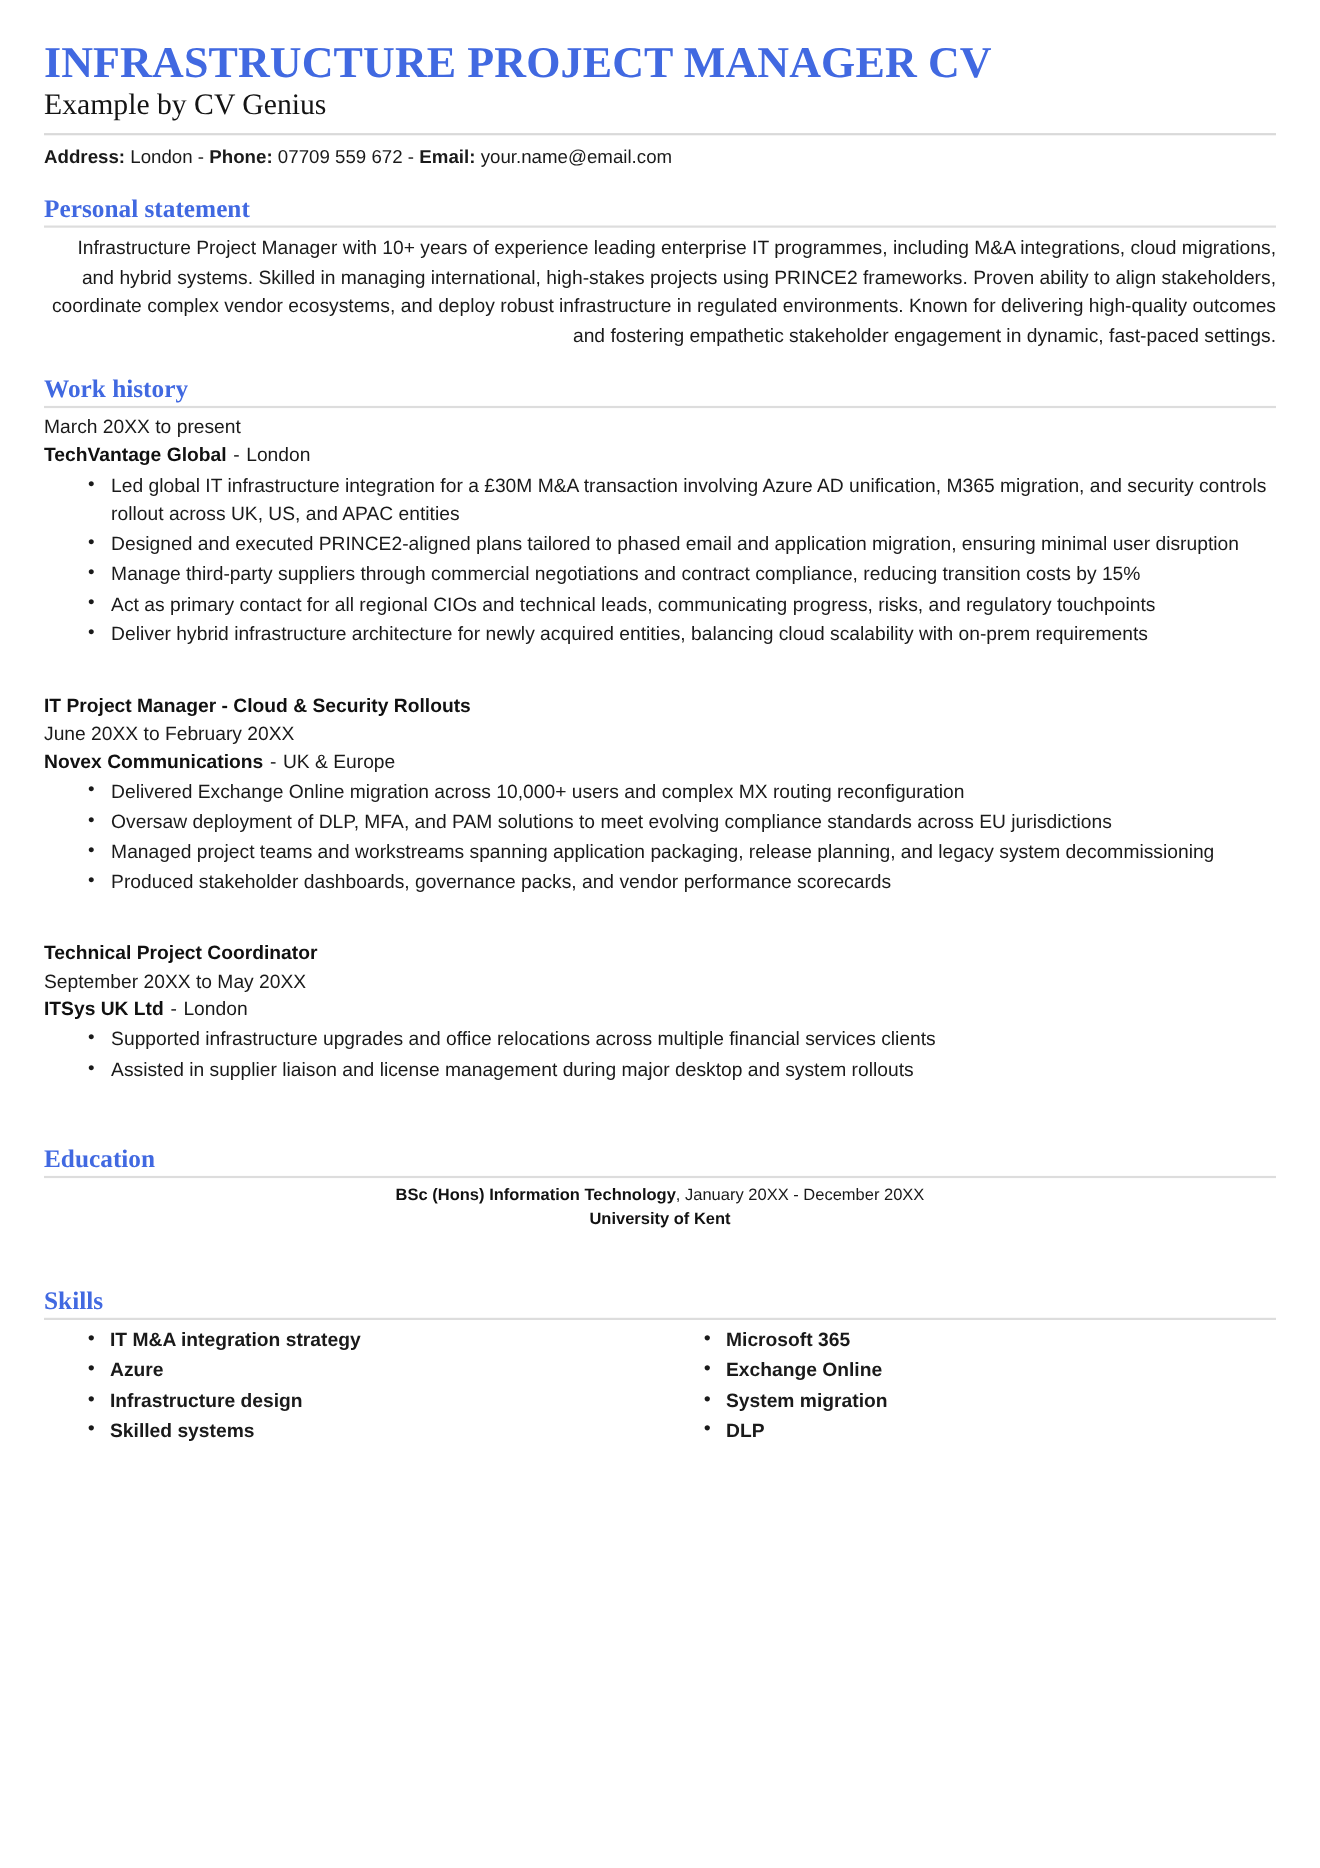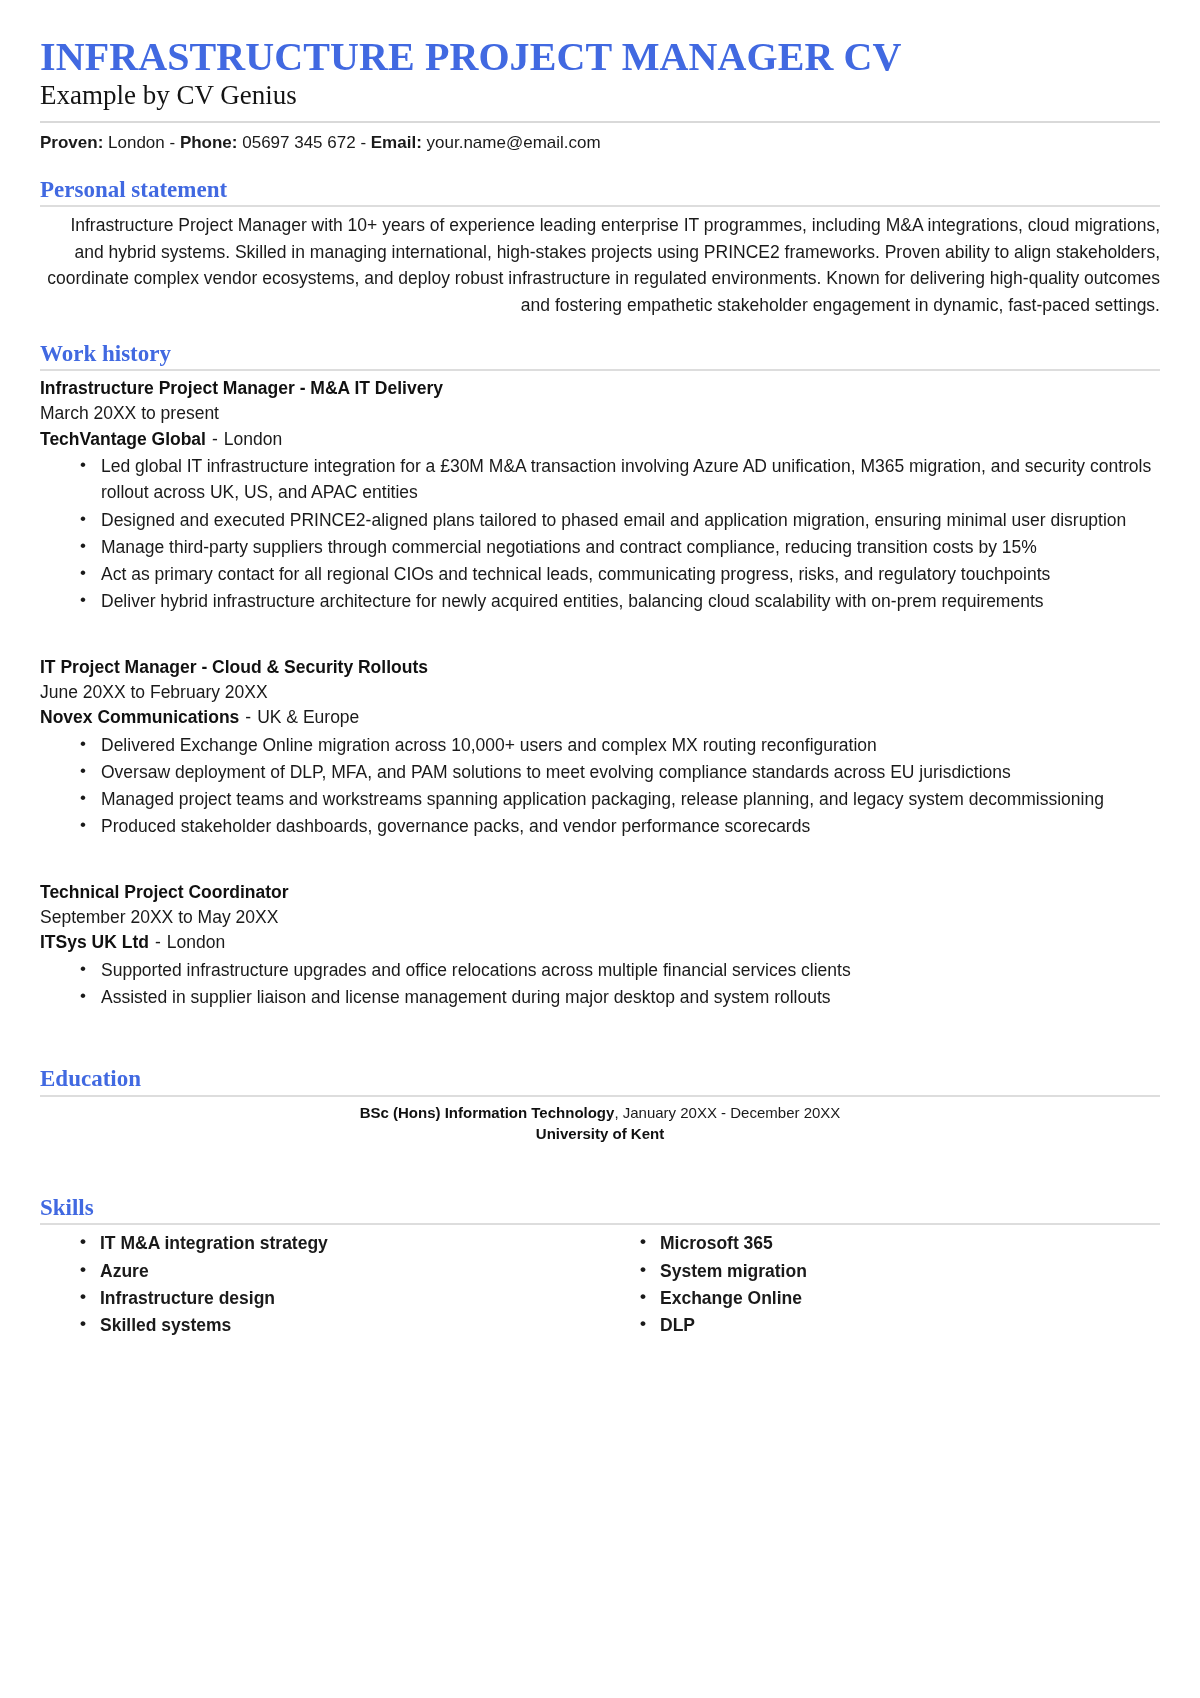--- a/index.html
+++ b/index.html
@@ -176,39 +176,38 @@
 </head>
 <body>
 
 <div class="page">
 
   <header>
     <h1 class="cv-title">INFRASTRUCTURE PROJECT MANAGER CV</h1>
     <div class="cv-subtitle">Example by CV Genius</div>
     <hr class="header-rule">
     <p class="contact-line">
-      <span class="lbl">Proven:</span>
+      <span class="lbl">Address:</span>
       <span>London</span><span class="contact-sep"> - </span><span class="lbl">Phone:</span>
-      <span>05697 345 672</span><span class="contact-sep"> - </span><span class="lbl">Email:</span>
+      <span>07709 559 672</span><span class="contact-sep"> - </span><span class="lbl">Email:</span>
       <span>your.name@email.com</span>
     </p>
   </header>
 
   <section class="section">
     <h2 class="section-heading">Personal statement</h2>
     <hr class="section-rule">
     <p class="body-text">Infrastructure Project Manager with 10+ years of experience leading enterprise IT programmes, including M&amp;A integrations, cloud migrations, and hybrid systems. Skilled in managing international, high-stakes projects using PRINCE2 frameworks. Proven ability to align stakeholders, coordinate complex vendor ecosystems, and deploy robust infrastructure in regulated environments. Known for delivering high-quality outcomes and fostering empathetic stakeholder engagement in dynamic, fast-paced settings.</p>
   </section>
 
   <section class="section">
     <h2 class="section-heading">Work history</h2>
     <hr class="section-rule">
 
     <div class="job">
-      <p class="job-title">Infrastructure Project Manager - M&amp;A IT Delivery</p>
       <p class="job-dates">March 20XX to present</p>
       <p class="job-company-line">
         <span class="job-company">TechVantage Global</span><span class="job-dash">-</span><span class="job-location">London</span>
       </p>
       <ul class="bullets">
         <li>Led global IT infrastructure integration for a £30M M&amp;A transaction involving Azure AD unification, M365 migration, and security controls rollout across UK, US, and APAC entities</li>
         <li>Designed and executed PRINCE2-aligned plans tailored to phased email and application migration, ensuring minimal user disruption</li>
         <li>Manage third-party suppliers through commercial negotiations and contract compliance, reducing transition costs by 15%</li>
         <li>Act as primary contact for all regional CIOs and technical leads, communicating progress, risks, and regulatory touchpoints</li>
         <li>Deliver hybrid infrastructure architecture for newly acquired entities, balancing cloud scalability with on-prem requirements</li>
@@ -267,21 +266,21 @@
         <ul>
           <li>IT M&amp;A integration strategy</li>
           <li>Azure</li>
           <li>Infrastructure design</li>
           <li>Skilled systems</li>
         </ul>
       </div>
       <div class="skills-col">
         <ul>
           <li>Microsoft 365</li>
+          <li>Exchange Online</li>
           <li>System migration</li>
-          <li>Exchange Online</li>
           <li>DLP</li>
         </ul>
       </div>
     </div>
   </section>
 
 </div>
 
 </body></html>

